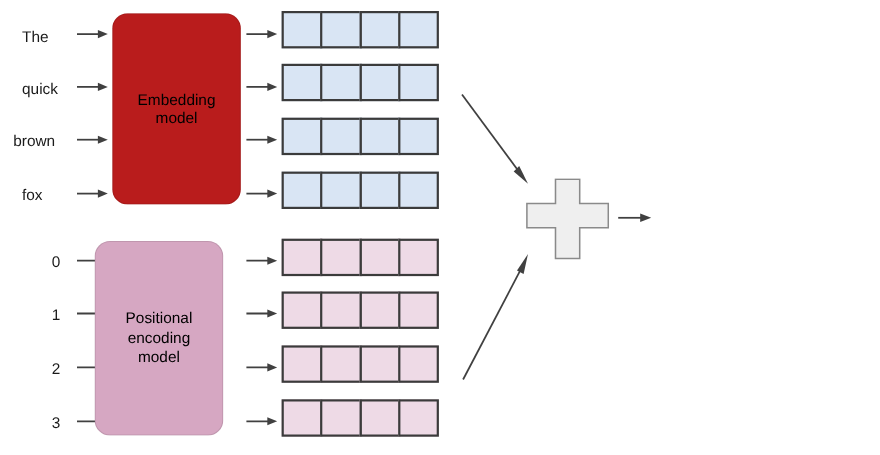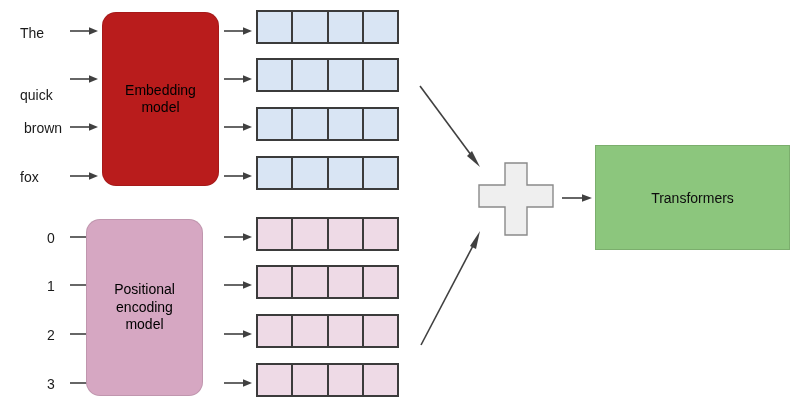--- a/index.html
+++ b/index.html
@@ -87,22 +87,22 @@
     color: #0d0d0d;
     border: 1px solid rgba(0,0,0,0.12);
   }
 </style>
 </head>
 <body>
 
 <div id="canvas">
 
   <div class="tok-label" style="left:20px; top:26px;">The</div>
-  <div class="tok-label" style="left:20px; top:73px;margin-top:15px;">quick</div>
-  <div class="tok-label" style="left:24px; top:121px;">brown</div>
+  <div class="tok-label" style="left:20px; top:73px;">quick</div>
+  <div class="tok-label" style="left:12px; top:121px;">brown</div>
   <div class="tok-label" style="left:20px; top:170px;">fox</div>
 
   <div class="num-label" style="left:44px; top:231px; width:14px;">0</div>
   <div class="num-label" style="left:44px; top:279px; width:14px;">1</div>
   <div class="num-label" style="left:44px; top:328px; width:14px;">2</div>
   <div class="num-label" style="left:44px; top:377px; width:14px;">3</div>
 
   <div class="arrow-h" style="left:70px; top:25px; width:28px;">
     <svg width="28" height="12" viewBox="0 0 28 12">
       <line x1="0" y1="6" x2="21" y2="6" stroke="#404040" stroke-width="1.6"></line>
@@ -288,17 +288,14 @@
     </svg>
   </div>
 
   <div class="arrow-h" style="left:562px; top:192px; width:30px;">
     <svg width="30" height="12" viewBox="0 0 30 12">
       <line x1="0" y1="6" x2="22" y2="6" stroke="#404040" stroke-width="1.6"></line>
       <polygon points="30,6 20,2.2 20,9.8" fill="#404040"></polygon>
     </svg>
   </div>
 
-  <div class="out-box" style="left:595px; top:145px; width:195px; height:105px; background:#8CC67D;">
-    <span>Transformers</span>
-  </div>
 
 </div>
 
 </body></html>

